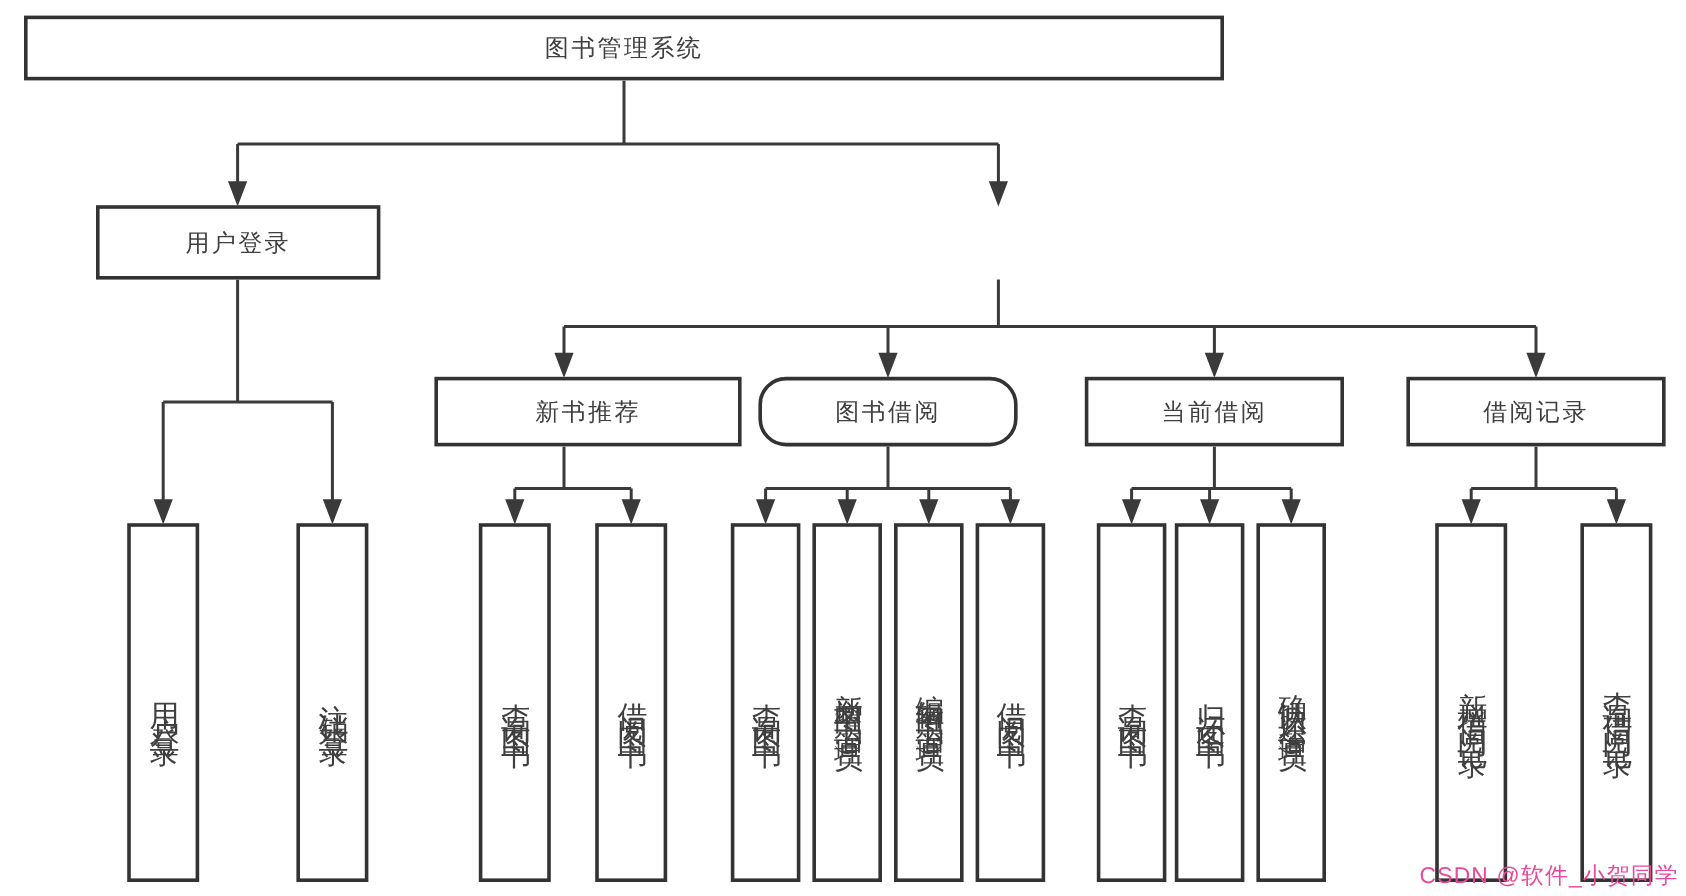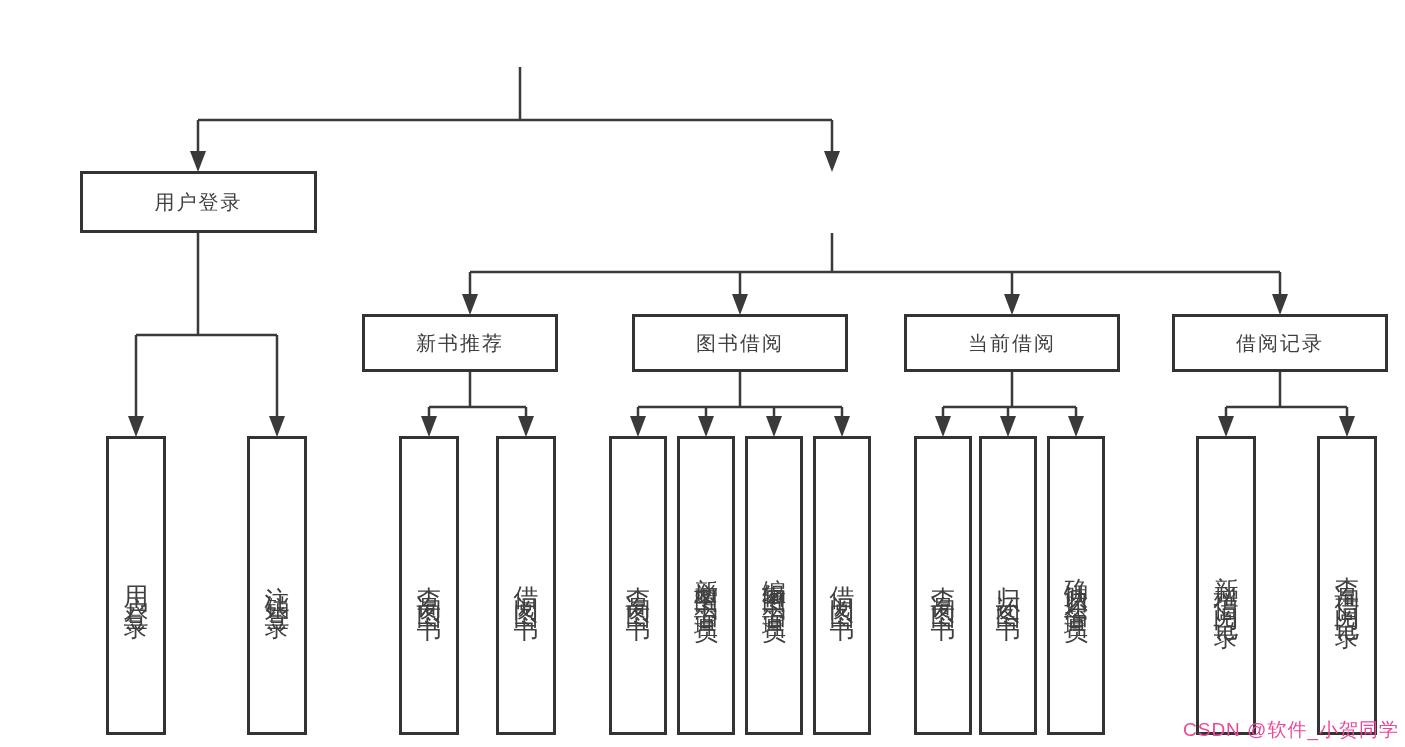--- a/index.html
+++ b/index.html
@@ -94,25 +94,26 @@
       <path d="M1012 372 V407 M943 407 H1076 M943 407 V425 M1008 407 V425 M1076 407 V425"></path>
       <path d="M935 416 L951 416 L943 437 Z M1000 416 L1016 416 L1008 437 Z M1068 416 L1084 416 L1076 437 Z" fill="#3a3a3a" stroke="none"></path>
     </g>
 
     <g stroke="#3a3a3a" stroke-width="2.5" fill="none">
       <path d="M1280 372 V407 M1226 407 H1347 M1226 407 V425 M1347 407 V425"></path>
       <path d="M1218 416 L1234 416 L1226 437 Z M1339 416 L1355 416 L1347 437 Z" fill="#3a3a3a" stroke="none"></path>
     </g>
   </svg>
 
+  <div class="box h-box" style="left:20px; top:13px; width:1000px; height:54px;">图书管理系统</div>
 
   <div class="box h-box" style="left:80px; top:171px; width:237px; height:62px;">用户登录</div>
 
-  <div class="box h-box" style="left:362px; top:314px; width:196px; height:58px;">新书推荐</div>
-  <div class="box h-box" style="left:632px; top:314px; width:216px; height:58px;">图书借阅</div>
+  <div class="box h-box" style="left:362px; top:314px; width:256px; height:58px;">新书推荐</div>
+  <div class="box h-box" style="left:632px; top:314px; width:216px; height:58px;border-radius:23px;">图书借阅</div>
   <div class="box h-box" style="left:904px; top:314px; width:216px; height:58px;">当前借阅</div>
   <div class="box h-box" style="left:1172px; top:314px; width:216px; height:58px;">借阅记录</div>
 
   <div class="box v-box" style="left:106px; top:436px; width:60px; height:299px;">用户登录</div>
   <div class="box v-box" style="left:247px; top:436px; width:60px; height:299px;">注销登录</div>
 
   <div class="box v-box" style="left:399px; top:436px; width:60px; height:299px;">查询图书</div>
   <div class="box v-box" style="left:496px; top:436px; width:60px; height:299px;">借阅图书</div>
 
   <div class="box v-box" style="left:609px; top:436px; width:58px; height:299px;">查询图书</div>

